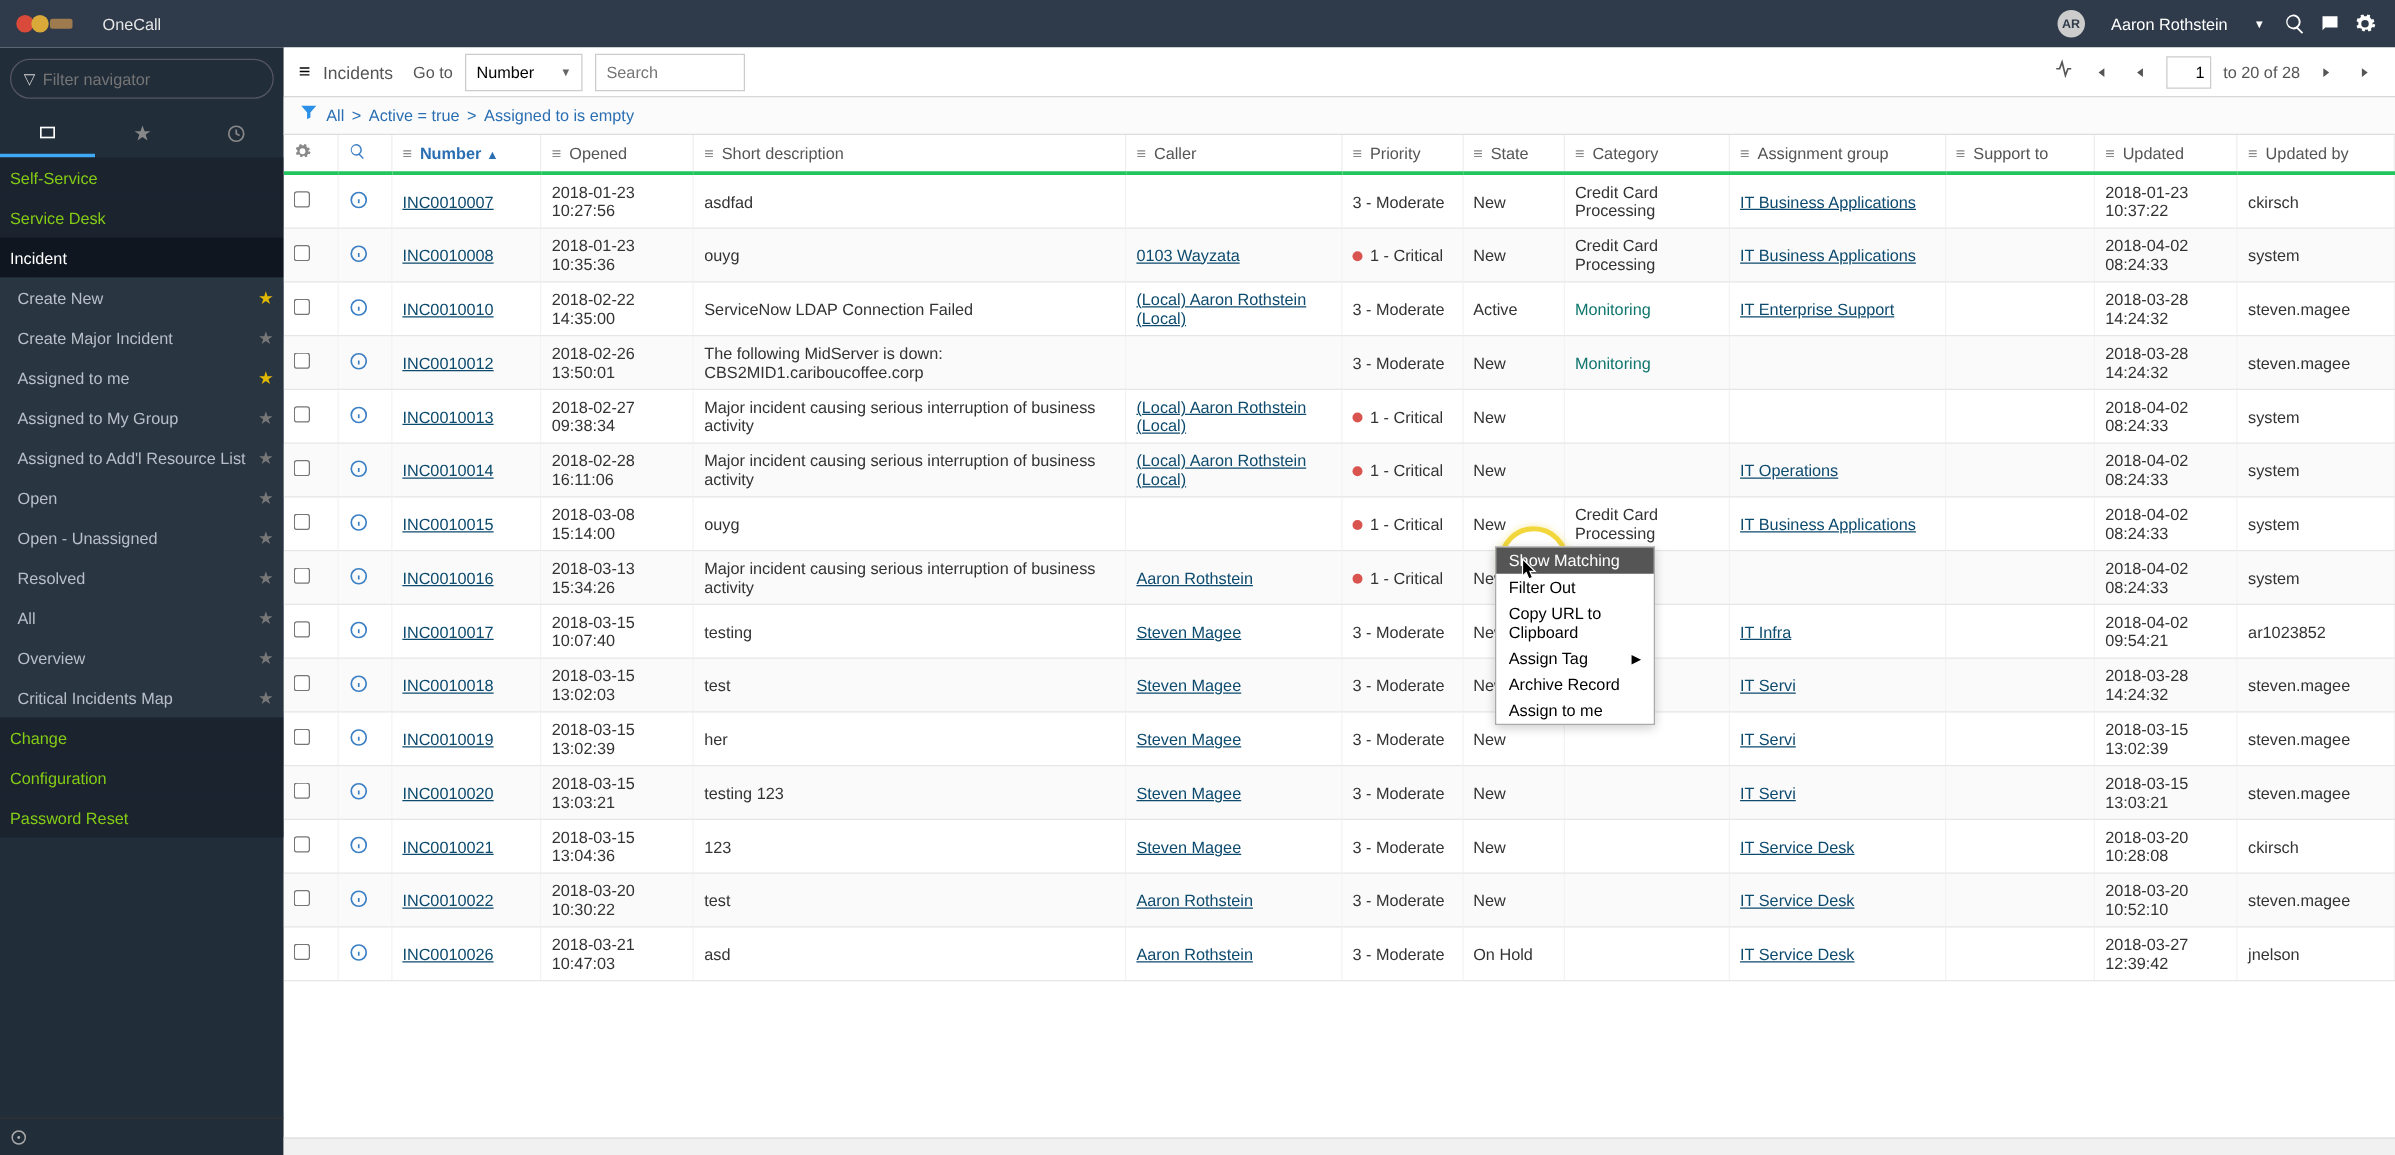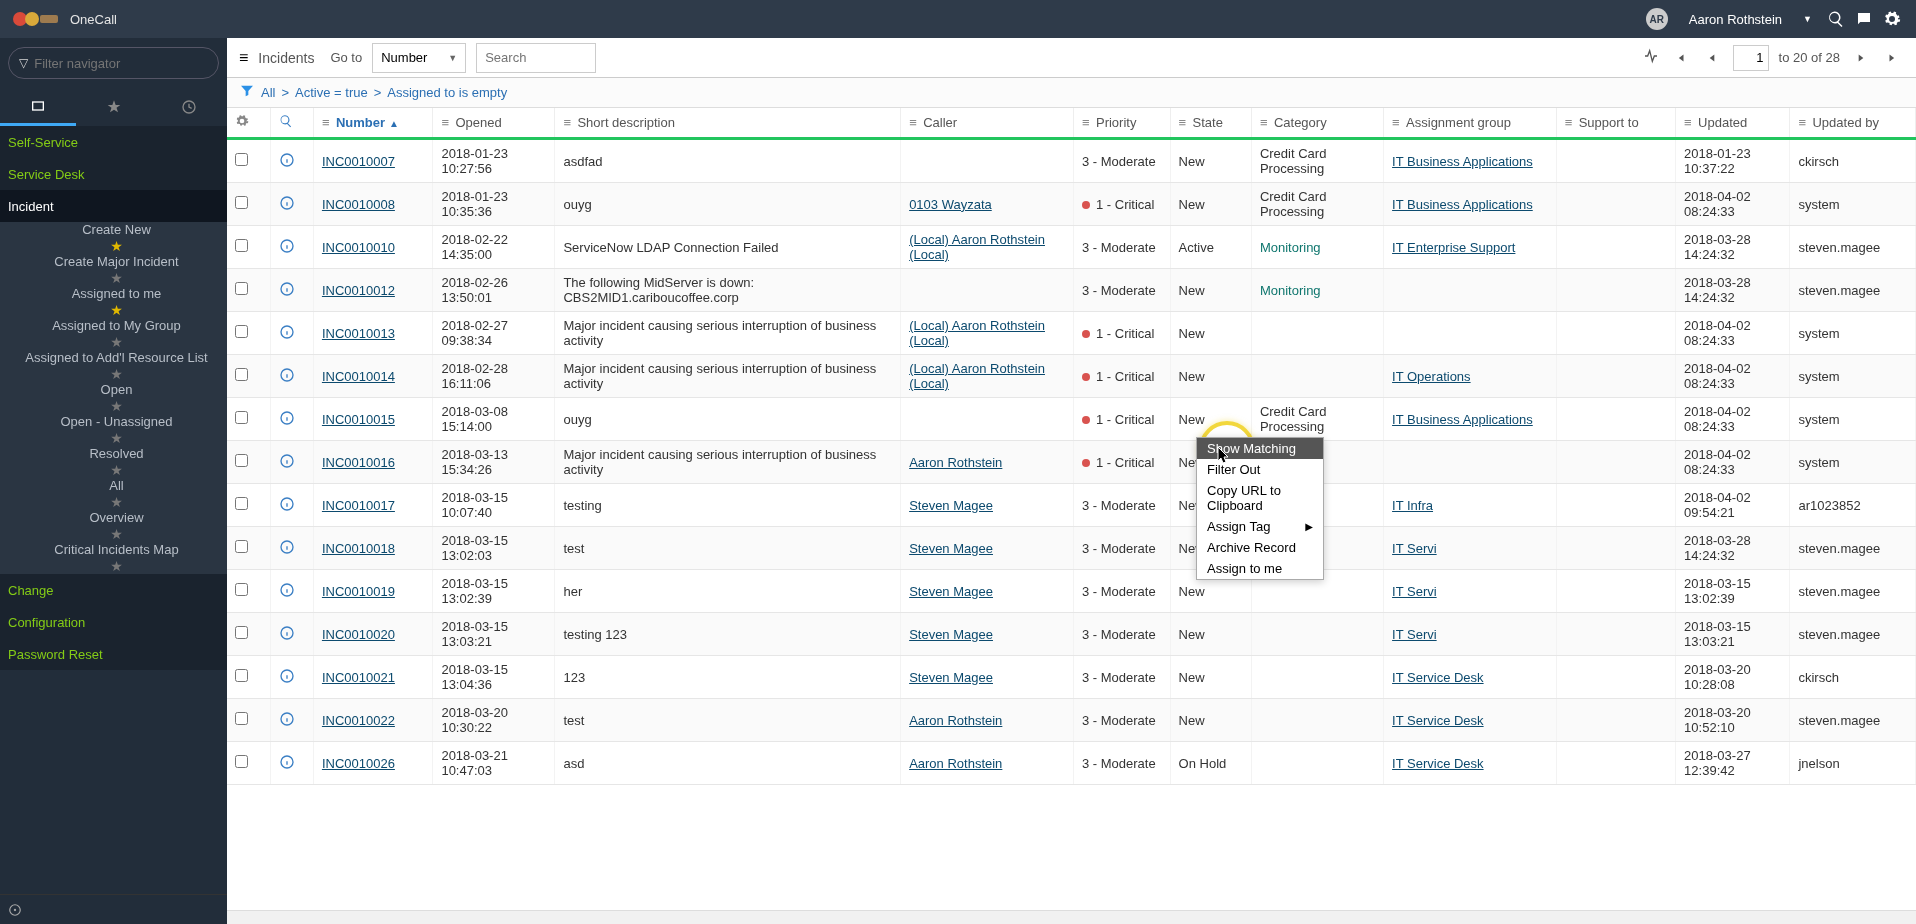--- a/index.html
+++ b/index.html
@@ -1,20 +1,20 @@
 <!DOCTYPE html>
 <html><head>
 <meta charset="utf-8">
 <style>
 * { margin: 0; padding: 0; box-sizing: border-box; font-family: Arial, Helvetica, sans-serif; }
 body { background: #fff; overflow: hidden; width: 1916px; height: 924px; }
 
 
 .top-header { height: 38px; background: #2f3b4a; display: flex; align-items: center; padding: 0 10px; color: #fff; }
-.logo-area { display: flex; align-items: center; gap: 4px; }
+.logo-area { display: flex; align-items: center; gap: 16px; }
 .logo-mark { width: 50px; height: 20px; }
 .app-name { font-size: 13px; color: #e5e5e5; margin-left: 6px; }
 .header-spacer { flex: 1; }
 .user-area { display: flex; align-items: center; gap: 21px; }
 .avatar { width: 22px; height: 22px; border-radius: 50%; background: #ccc; color: #2f3b4a; font-size: 10px; display: flex; align-items: center; justify-content: center; font-weight: bold; }
 .user-name { font-size: 13px; }
 .chevron-down { font-size: 9px; margin-right: 10px; }
 .header-icon { width: 28px; height: 28px; display: flex; align-items: center; justify-content: center; cursor: pointer; }
 .header-icon svg { width: 18px; height: 18px; fill: #fff; }
 
@@ -23,21 +23,21 @@
 .filter-nav { margin: 9px 8px; border: 1px solid #556; border-radius: 16px; height: 32px; display: flex; align-items: center; padding: 0 10px; gap: 6px; }
 .filter-nav input { background: transparent; border: none; outline: none; color: #d6d6d6; flex: 1; font-size: 13px; }
 .filter-icon { color: #d6d6d6; font-size: 12px; }
 .nav-tabs { display: flex; height: 38px; border-bottom: none; }
 .nav-tab { flex: 1; display: flex; align-items: center; justify-content: center; cursor: pointer; color: #888; }
 .nav-tab.active { border-bottom: 3px solid #3fa9f5; color: #fff; }
 .nav-tab svg { width: 16px; height: 16px; fill: currentColor; }
 .nav-section { background: #1a232e; height: 32px; display: flex; align-items: center; padding: 0 8px; color: #84cc16; font-size: 13px; cursor: pointer; }
 .nav-section.active { background: #0f1620; color: #fff; }
 .nav-items { background: #2a3542; }
-.nav-item { height: 32px; display: flex; align-items: center; justify-content: space-between; padding: 0 8px 0 14px; color: #b8bfc8; cursor: pointer; flex-direction: column; }
+.nav-item { height: 32px; display: flex; align-items: center; justify-content: space-between; padding: 0 8px 0 14px; color: #b8bfc8; cursor: pointer; }
 .star-empty { color: #777; font-size: 14px; }
 .star-filled { color: #e0b800; font-size: 14px; }
 .sidebar-bottom { position: absolute; bottom: 0; left: 0; right: 0; height: 30px; border-top: 1px solid #333; display: flex; align-items: center; padding: 0 8px; }
 .sidebar-bottom svg { width: 14px; height: 14px; fill: #aaa; }
 
 
 .main { position: absolute; top: 38px; left: 227px; right: 0; bottom: 0; background: #fff; display: flex; flex-direction: column; }
 .list-header { height: 40px; border-bottom: 1px solid #ccc; display: flex; align-items: center; padding: 0 12px; gap: 10px; }
 .hamburger { cursor: pointer; }
 .list-title { font-size: 14px; color: #555; }

